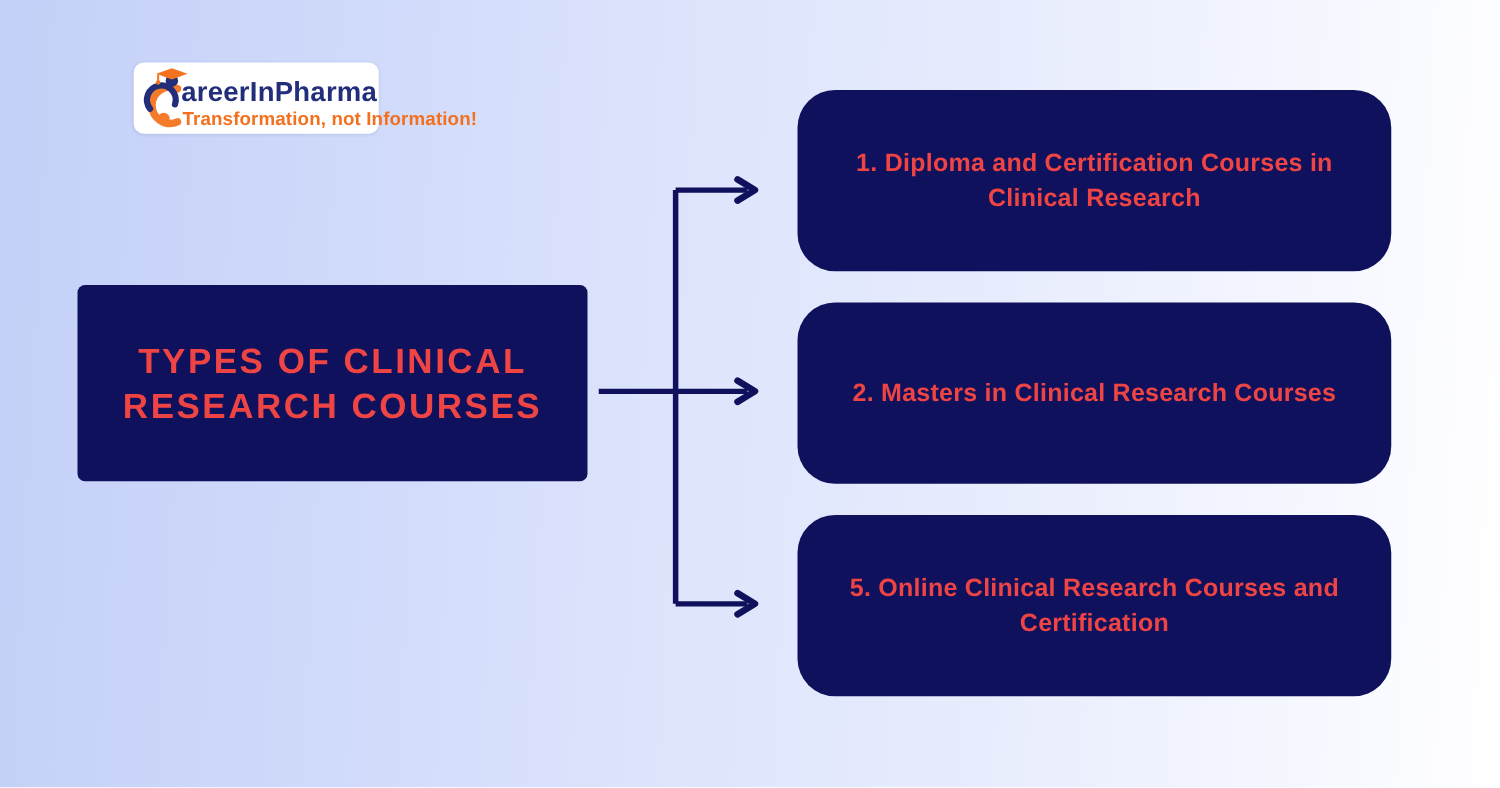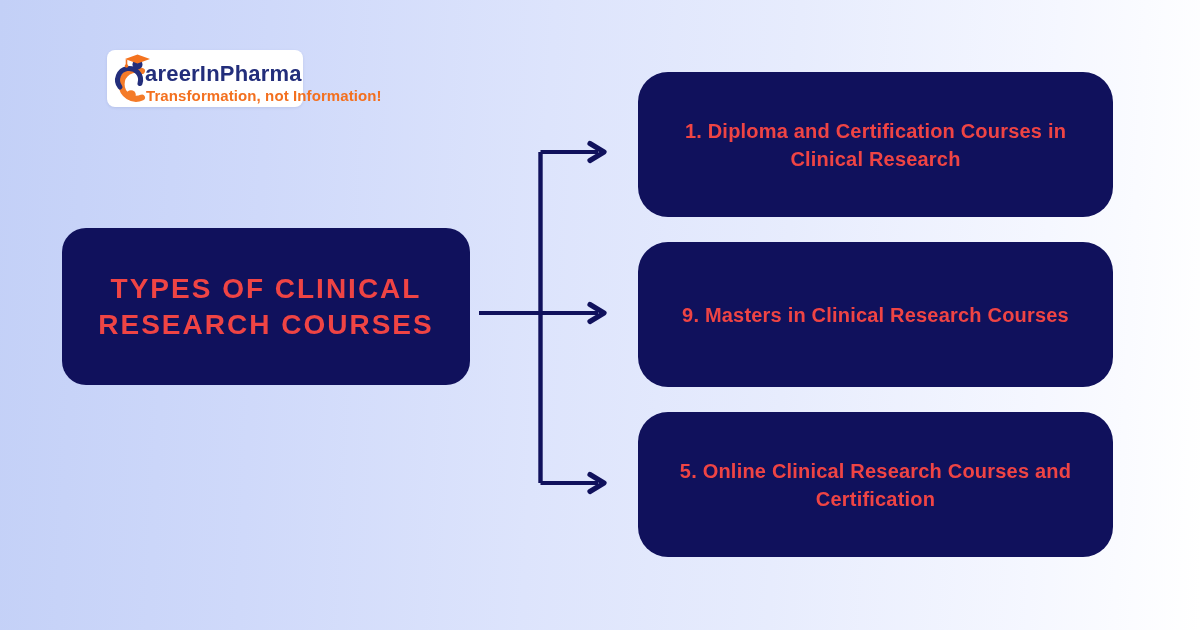--- a/index.html
+++ b/index.html
@@ -24,21 +24,21 @@
     font-size:15px;font-weight:bold;color:#f3701f;white-space:nowrap;letter-spacing:.1px;
   }
 
   
   .navy-box{
     position:absolute;background:#10115c;color:#ef4444;
     display:flex;align-items:center;justify-content:center;
     text-align:center;box-sizing:border-box;font-weight:bold;
   }
   .root-box{
-    left:62px;top:228px;width:408px;height:157px;border-radius:24px;
+    left:62px;top:228px;width:408px;height:157px;border-radius:6px;
     font-size:28px;line-height:36px;letter-spacing:2px;padding:0 18px;
     text-transform:uppercase;
     align-items:center;
   }
   .node{
     left:638px;width:475px;height:145px;border-radius:30px;
     font-size:20px;line-height:28px;padding:0 24px;letter-spacing:.2px;
   }
   .node-1{top:72px;}
   .node-2{top:242px;}
@@ -88,19 +88,19 @@
       <path d="M590 143.5 L604 152 L590 160.5" stroke-width="5.2" stroke-linecap="round" stroke-linejoin="round"></path>
       <path d="M590 304.5 L604 313 L590 321.5" stroke-width="5.2" stroke-linecap="round" stroke-linejoin="round"></path>
       <path d="M590 474.5 L604 483 L590 491.5" stroke-width="5.2" stroke-linecap="round" stroke-linejoin="round"></path>
     </g>
   </svg>
 
   <div class="navy-box node node-1">
     <span>1. Diploma and Certification Courses in Clinical Research</span>
   </div>
   <div class="navy-box node node-2">
-    <span>9. Masters in Clinical Research Courses</span>
+    <span>2. Masters in Clinical Research Courses</span>
   </div>
   <div class="navy-box node node-3">
     <span>5. Online Clinical Research Courses and Certification</span>
   </div>
 
 </div>
 
 </body></html>

